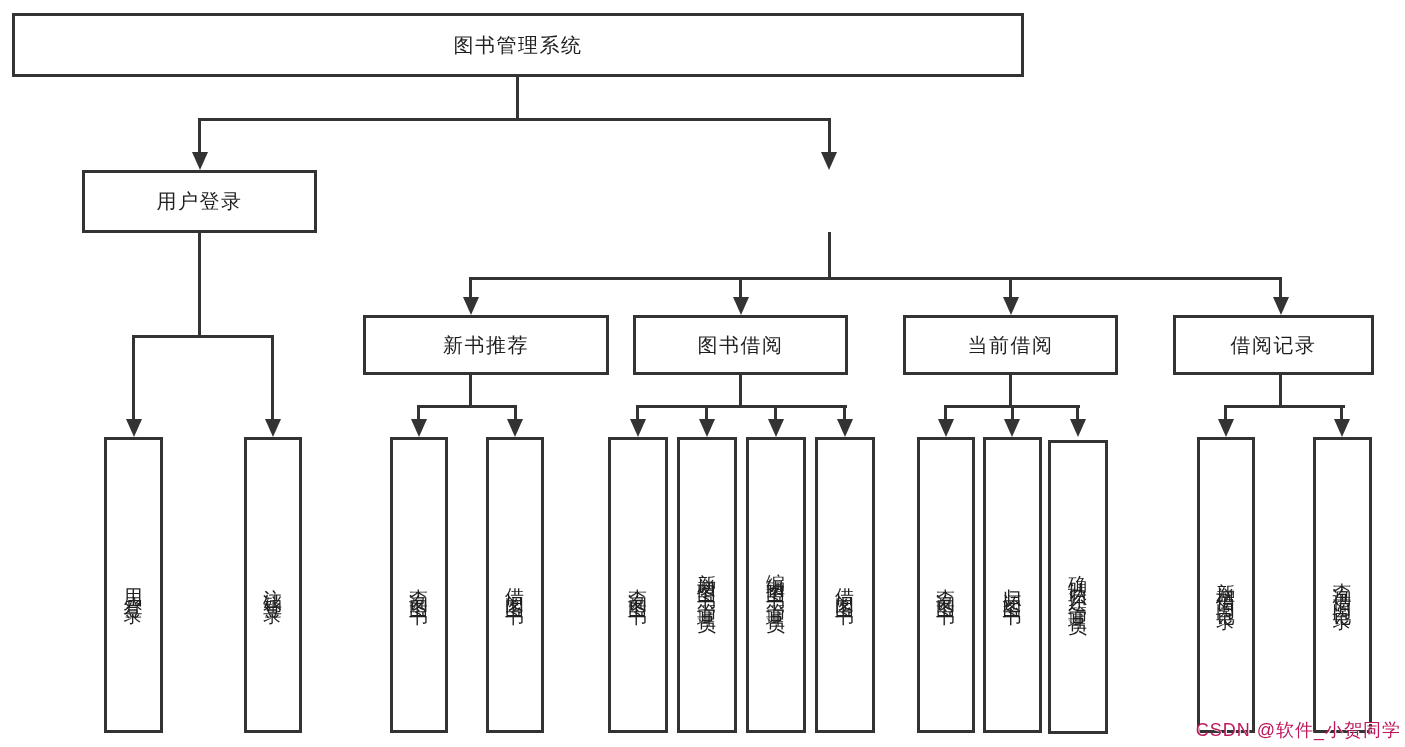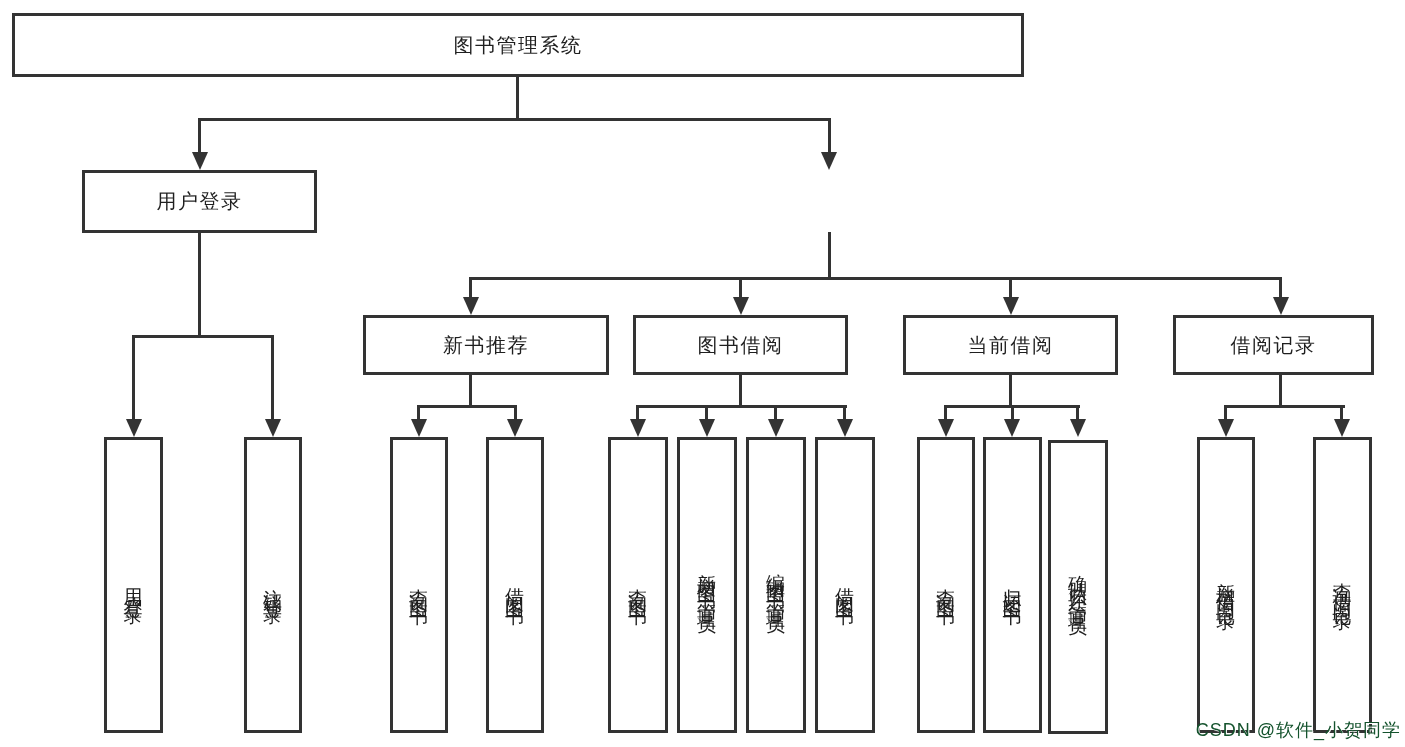--- a/index.html
+++ b/index.html
@@ -39,21 +39,21 @@
     border-left: 8px solid transparent;
     border-right: 8px solid transparent;
     border-top: 18px solid #333333;
     z-index: 3;
   }
   .watermark {
     position: absolute;
     right: 4px;
     bottom: 5px;
     font-size: 18px;
-    color: #14532d;
+    color: #be185d;
     text-shadow: 1px 1px 0 #ffffff;
     z-index: 4;
     letter-spacing: 1px;
   }
 </style>
 </head>
 <body>
 
 <div class="canvas">
 

